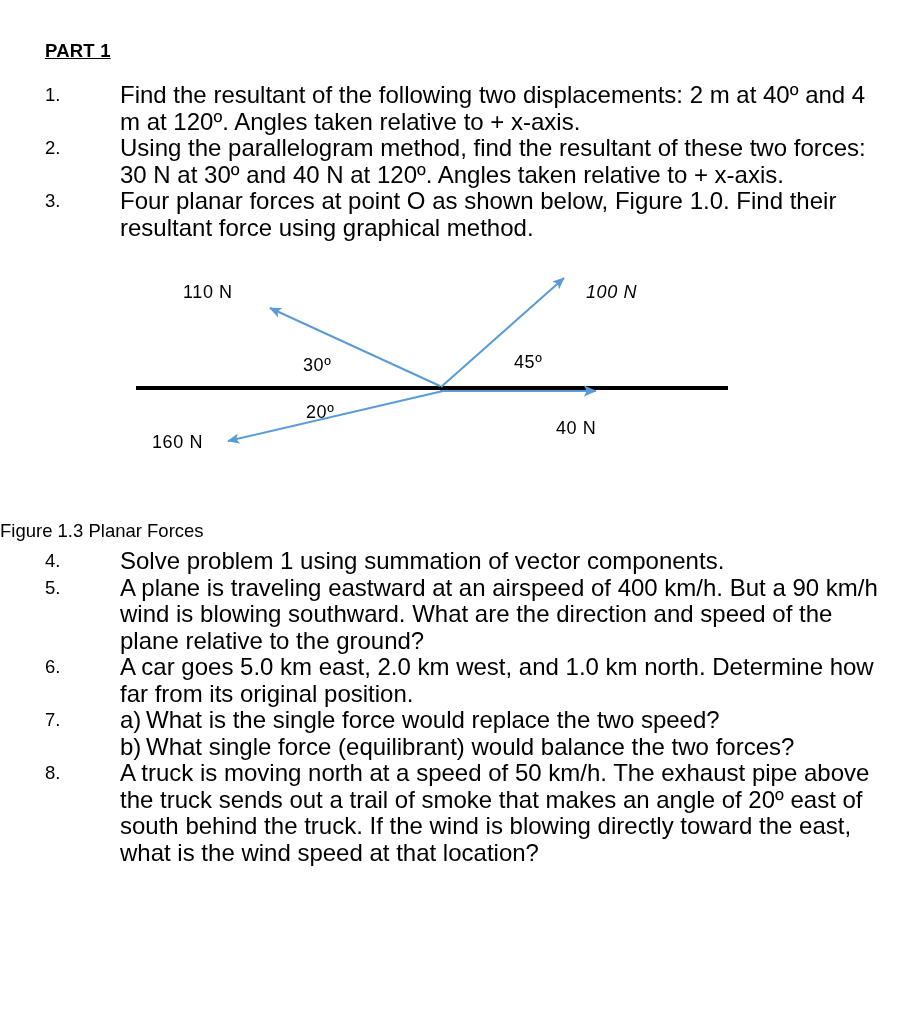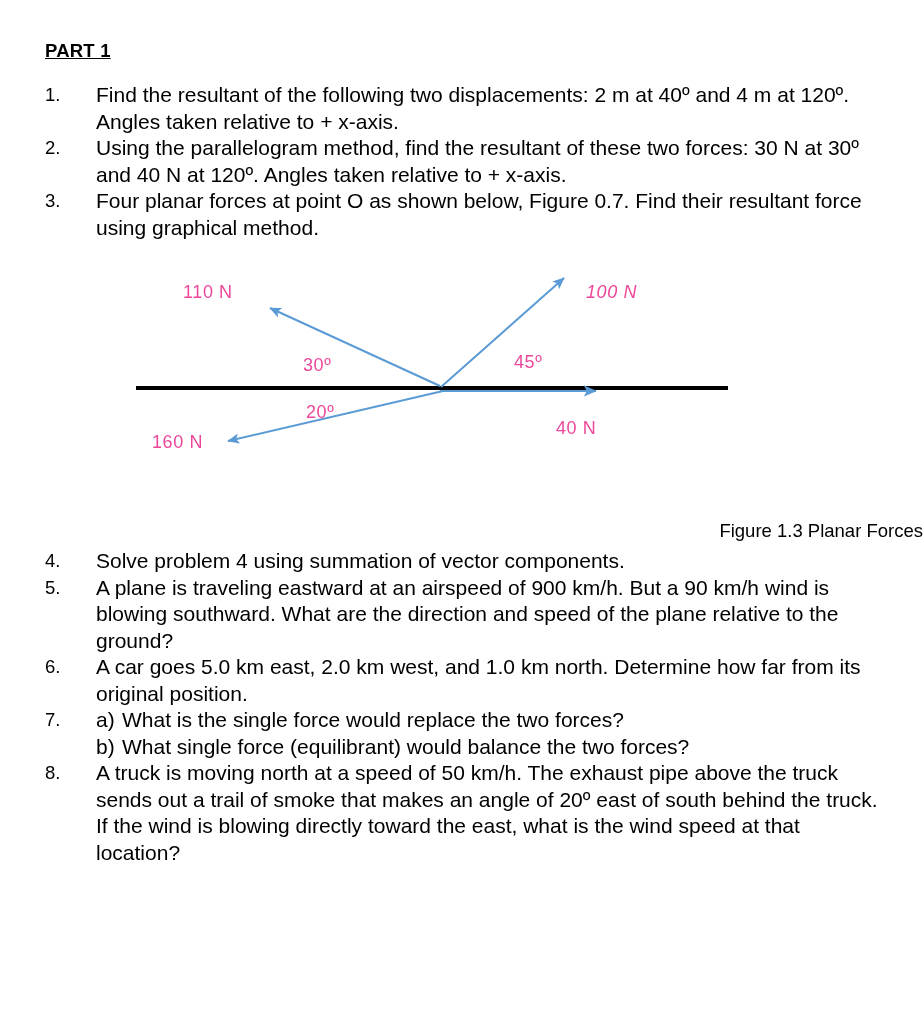--- a/index.html
+++ b/index.html
@@ -45,22 +45,23 @@
     display: flex;
     align-items: flex-start;
   }
   .qnum {
     flex: 0 0 51px;
     font-size: 18.5px;
     line-height: 26.5px;
   }
   .qtext {
     flex: 1 1 auto;
-    font-size: 21px;
+    font-size: 24px;
     line-height: 26.5px;
+    margin-left: 24px;
   }
   .sub-item {
     display: flex;
     align-items: flex-start;
     margin-left: 0px;
   }
   .sub-label {
     flex: 0 0 26px;
   }
   .sub-text {
@@ -75,30 +76,30 @@
     width: 923px;
     height: 240px;
   }
   #figure svg {
     display: block;
   }
   .fig-label {
     position: absolute;
     font-family: "Liberation Sans", sans-serif;
     font-size: 18px;
-    color: #ec4899;
+    color: #000000;
     white-space: nowrap;
     letter-spacing: 0.6px;
   }
   .fig-caption {
     position: absolute;
     top: 520px;
     left: 0;
     width: 923px;
-    text-align: right;
+    text-align: left;
     font-size: 18.5px;
   }
 </style>
 </head>
 <body>
 
 <div id="page">
 
   <div class="part-heading">PART 1</div>
 
@@ -106,21 +107,21 @@
     <div class="qrow">
       <span class="qnum">1.</span>
       <span class="qtext">Find the resultant of the following two displacements: 2 m at 40º and 4 m at 120º. Angles taken relative to + x-axis.</span>
     </div>
     <div class="qrow">
       <span class="qnum">2.</span>
       <span class="qtext">Using the parallelogram method, find the resultant of these two forces: 30 N at 30º and 40 N at 120º. Angles taken relative to + x-axis.</span>
     </div>
     <div class="qrow">
       <span class="qnum">3.</span>
-      <span class="qtext">Four planar forces at point O as shown below, Figure 0.7. Find their resultant force using graphical method.</span>
+      <span class="qtext">Four planar forces at point O as shown below, Figure 1.0. Find their resultant force using graphical method.</span>
     </div>
   </div>
 
   <div id="figure">
     <svg width="923" height="240" viewBox="0 0 923 240">
       <defs>
         <marker id="arrowBlue" markerWidth="7" markerHeight="7" refX="5.6" refY="3" orient="auto">
           <path d="M0,0.4 L6,3 L0,5.6 L1.4,3 Z" fill="#5B9BD5"></path>
         </marker>
       </defs>
@@ -144,36 +145,36 @@
     <div class="fig-label" style="left:303px; top:100px;">30º</div>
     <div class="fig-label" style="left:514px; top:97px;">45º</div>
     <div class="fig-label" style="left:306px; top:147px;">20º</div>
   </div>
 
   <div class="fig-caption">Figure 1.3 Planar Forces</div>
 
   <div class="qlist" id="list-bottom">
     <div class="qrow">
       <span class="qnum">4.</span>
-      <span class="qtext">Solve problem 4 using summation of vector components.</span>
+      <span class="qtext">Solve problem 1 using summation of vector components.</span>
     </div>
     <div class="qrow">
       <span class="qnum">5.</span>
-      <span class="qtext">A plane is traveling eastward at an airspeed of 900 km/h. But a 90 km/h wind is blowing southward. What are the direction and speed of the plane relative to the ground?</span>
+      <span class="qtext">A plane is traveling eastward at an airspeed of 400 km/h. But a 90 km/h wind is blowing southward. What are the direction and speed of the plane relative to the ground?</span>
     </div>
     <div class="qrow">
       <span class="qnum">6.</span>
       <span class="qtext">A car goes 5.0 km east, 2.0 km west, and 1.0 km north. Determine how far from its original position.</span>
     </div>
     <div class="qrow">
       <span class="qnum">7.</span>
       <span class="qtext">
         <span class="sub-item">
           <span class="sub-label">a)</span>
-          <span class="sub-text">What is the single force would replace the two forces?</span>
+          <span class="sub-text">What is the single force would replace the two speed?</span>
         </span>
         <span class="sub-item">
           <span class="sub-label">b)</span>
           <span class="sub-text">What single force (equilibrant) would balance the two forces?</span>
         </span>
       </span>
     </div>
     <div class="qrow">
       <span class="qnum">8.</span>
       <span class="qtext">A truck is moving north at a speed of 50 km/h. The exhaust pipe above the truck sends out a trail of smoke that makes an angle of 20º east of south behind the truck. If the wind is blowing directly toward the east, what is the wind speed at that location?</span>

